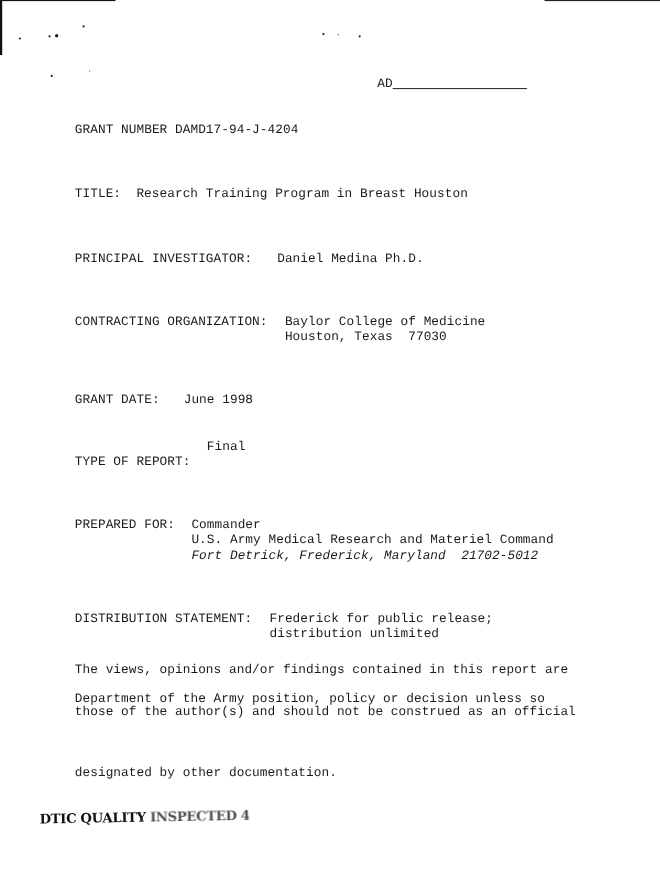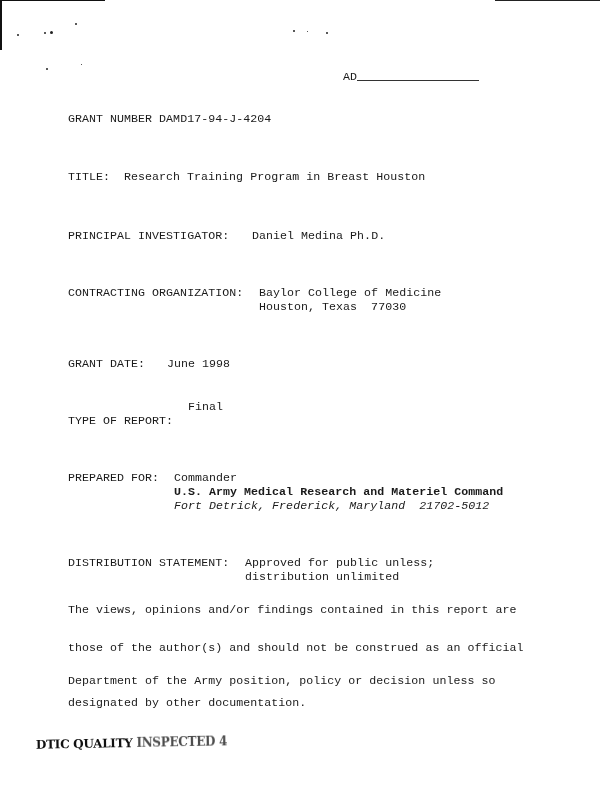--- a/index.html
+++ b/index.html
@@ -73,27 +73,27 @@
 <div class="abs" style="left:259px;top:300px;">Houston, Texas  77030</div>
 
 <div class="abs" style="left:68px;top:357px;">GRANT DATE:</div>
 <div class="abs" style="left:167px;top:357px;">June 1998</div>
 
 <div class="abs" style="left:68px;top:414px;">TYPE OF REPORT:</div>
 <div class="abs" style="left:188px;top:400px;font-family:Liberation Mono, monospace;">Final</div>
 
 <div class="abs" style="left:68px;top:471px;">PREPARED FOR:</div>
 <div class="abs" style="left:174px;top:471px;">Commander</div>
-<div class="abs" style="left:174px;top:485px;font-weight:bold;">U.S. Army Medical Research and Materiel Command</div>
+<div class="abs" style="left:174px;top:485px;">U.S. Army Medical Research and Materiel Command</div>
 <div class="abs" style="left:174px;top:499px;font-style:italic;">Fort Detrick, Frederick, Maryland  21702-5012</div>
 
 <div class="abs" style="left:68px;top:556px;">DISTRIBUTION STATEMENT:</div>
-<div class="abs" style="left:245px;top:556px;">Approved for public unless;</div>
+<div class="abs" style="left:245px;top:556px;">Frederick for public release;</div>
 <div class="abs" style="left:245px;top:570px;">distribution unlimited</div>
 
 <div>
   <div class="abs" style="left:68px;top:603px;">The views, opinions and/or findings contained in this report are</div>
   <div class="abs" style="left:68px;top:641px;">those of the author(s) and should not be construed as an official</div>
-  <div class="abs" style="left:68px;top:674px;">Department of the Army position, policy or decision unless so</div>
+  <div class="abs" style="left:68px;top:629px;">Department of the Army position, policy or decision unless so</div>
   <div class="abs" style="left:68px;top:696px;">designated by other documentation.</div>
 </div>
 
 <div class="stamp"><span>DTIC QUALITY</span> <span class="blur">INSPECTED 4</span></div>
 
 </body></html>

